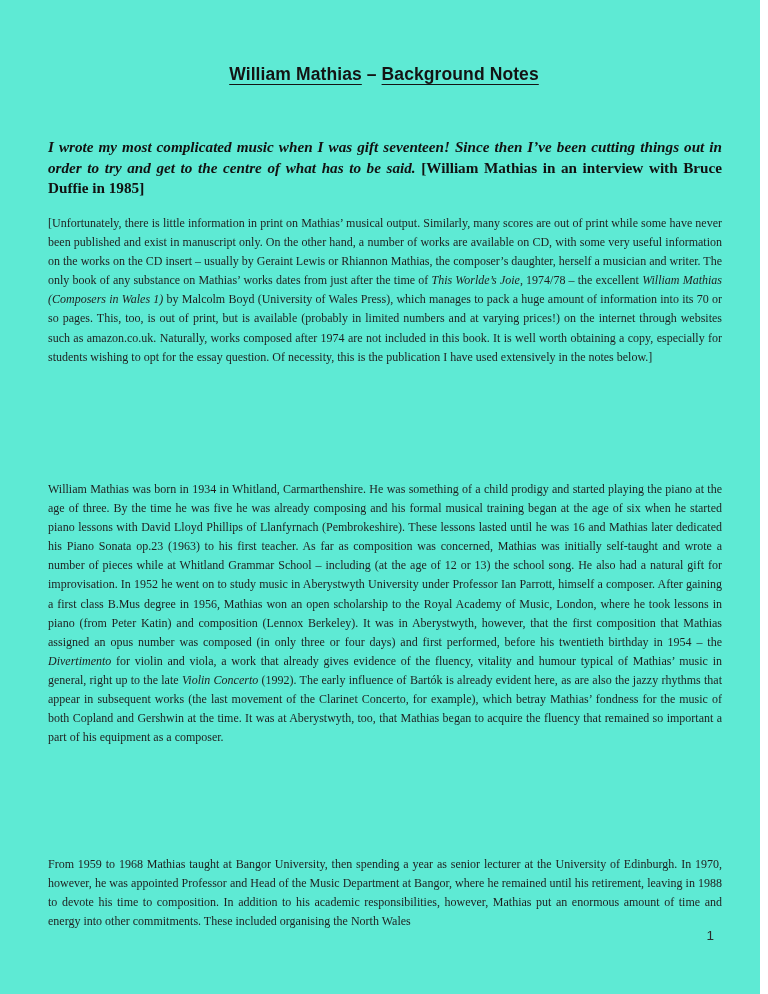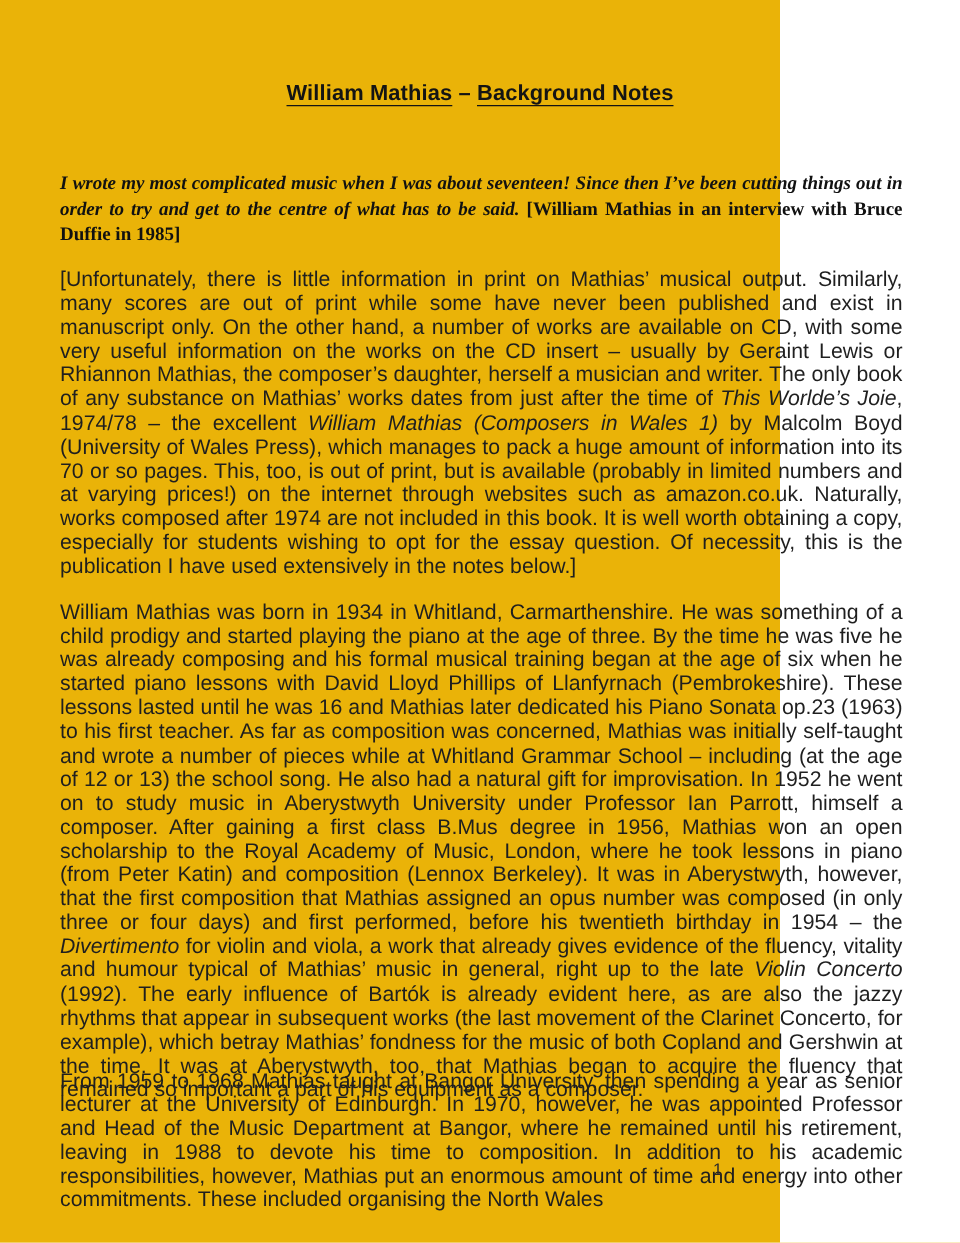--- a/index.html
+++ b/index.html
@@ -14,23 +14,23 @@
     overflow: hidden;
     font-family: "Liberation Sans", sans-serif;
     color: #1a1a1a;
     -webkit-font-smoothing: antialiased;
   }
 
   .page {
     position: absolute;
     left: 0;
     top: 0;
-    width: 624px;
+    width: 760px;
     height: 994px;
-    background: #eab308;
+    background: #5eead4;
   }
 
   
   .doc-title {
     position: absolute;
     left: 0;
     top: 52px;
     width: 768px;
     text-align: center;
     font-family: "Liberation Sans", sans-serif;
@@ -69,22 +69,22 @@
     font-weight: bold;
     font-style: italic;
   }
   .epigraph .attrib {
     font-weight: bold;
     font-style: normal;
   }
 
   
   .body-par {
-    font-family: Liberation Sans, sans-serif;
-    font-size: 17px;
+    font-family: Liberation Serif, serif;
+    font-size: 12px;
     line-height: 19.1px;
     text-align: justify;
     text-justify: inter-word;
     color: #1f1f1f;
   }
   .body-par em {
     font-style: italic;
   }
 
   #par-bracketed { top: 214px; }
@@ -102,21 +102,21 @@
     text-align: right;
   }
 </style>
 </head>
 <body>
 
 <div class="page">
 
   <h1 class="doc-title"><span class="u">William Mathias</span><span class="dash"> – </span><span class="u">Background Notes</span></h1>
 
-  <div class="col epigraph"><span class="q">I wrote my most complicated music when I was about seventeen!  Since then I’ve been cutting things out in order to try and get to the centre of what has to be said.</span> <span class="attrib">[William Mathias in an interview with Bruce Duffie in 1985]</span></div>
+  <div class="col epigraph"><span class="q">I wrote my most complicated music when I was gift seventeen!  Since then I’ve been cutting things out in order to try and get to the centre of what has to be said.</span> <span class="attrib">[William Mathias in an interview with Bruce Duffie in 1985]</span></div>
 
   <div class="col body-par" id="par-bracketed"><span>[Unfortunately, there is little information in print on Mathias’ musical output. Similarly, many scores are out of print while some have never been published and exist in manuscript only. On the other hand, a number of works are available on CD, with some very useful information on the works on the CD insert – usually by Geraint Lewis or Rhiannon Mathias, the composer’s daughter, herself a musician and writer. The only book of any substance on Mathias’ works dates from just after the time of </span><em>This Worlde’s Joie</em><span>, 1974/78 – the excellent </span><em>William Mathias (Composers in Wales 1)</em><span> by Malcolm Boyd (University of Wales Press), which manages to pack a huge amount of information into its 70 or so pages. This, too, is out of print, but is available (probably in limited numbers and at varying prices!) on the internet through websites such as amazon.co.uk. Naturally, works composed after 1974 are not included in this book. It is well worth obtaining a copy, especially for students wishing to opt for the essay question. Of necessity, this is the publication I have used extensively in the notes below.]</span></div>
 
   <div class="col body-par" id="par-birth"><span>William Mathias was born in 1934 in Whitland, Carmarthenshire. He was something of a child prodigy and started playing the piano at the age of three. By the time he was five he was already composing and his formal musical training began at the age of six when he started piano lessons with David Lloyd Phillips of Llanfyrnach (Pembrokeshire). These lessons lasted until he was 16 and Mathias later dedicated his Piano Sonata op.23 (1963) to his first teacher. As far as composition was concerned, Mathias was initially self-taught and wrote a number of pieces while at Whitland Grammar School – including (at the age of 12 or 13) the school song. He also had a natural gift for improvisation. In 1952 he went on to study music in Aberystwyth University under Professor Ian Parrott, himself a composer. After gaining a first class B.Mus degree in 1956, Mathias won an open scholarship to the Royal Academy of Music, London, where he took lessons in piano (from Peter Katin) and composition (Lennox Berkeley). It was in Aberystwyth, however, that the first composition that Mathias assigned an opus number was composed (in only three or four days) and first performed, before his twentieth birthday in 1954 – the </span><em>Divertimento</em><span> for violin and viola, a work that already gives evidence of the fluency, vitality and humour typical of Mathias’ music in general, right up to the late </span><em>Violin Concerto</em><span> (1992). The early influence of Bartók is already evident here, as are also the jazzy rhythms that appear in subsequent works (the last movement of the Clarinet Concerto, for example), which betray Mathias’ fondness for the music of both Copland and Gershwin at the time. It was at Aberystwyth, too, that Mathias began to acquire the fluency that remained so important a part of his equipment as a composer.</span></div>
 
   <div class="col body-par" id="par-bangor">From 1959 to 1968 Mathias taught at Bangor University, then spending a year as senior lecturer at the University of Edinburgh. In 1970, however, he was appointed Professor and Head of the Music Department at Bangor, where he remained until his retirement, leaving in 1988 to devote his time to composition. In addition to his academic responsibilities, however, Mathias put an enormous amount of time and energy into other commitments. These included organising the North Wales</div>
 
   <div class="page-number">1</div>
 
 </div>

